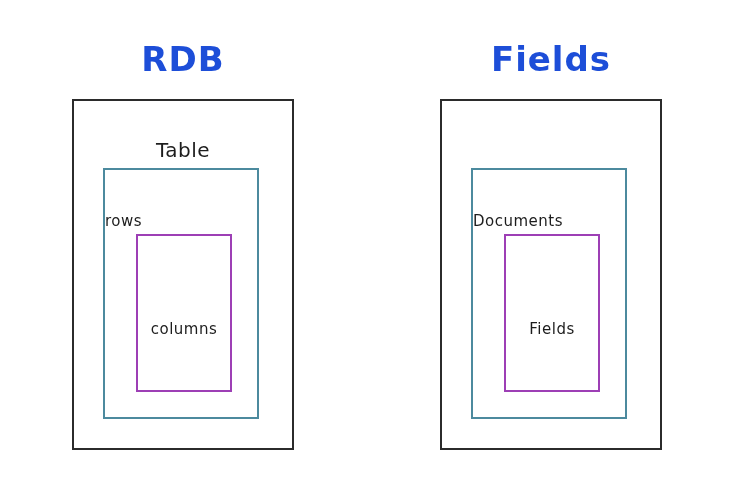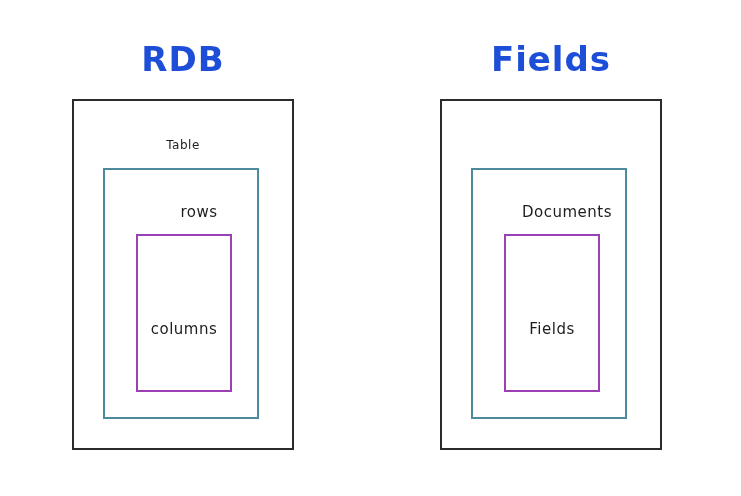--- a/index.html
+++ b/index.html
@@ -46,38 +46,37 @@
     left: 0; top: 57px;
     width: 222px; height: 351px;
     border: 2px solid var(--outer);
     background: var(--bg);
   }
   .outer-label {
     position: absolute;
     top: 37px; left: 0;
     width: 100%;
     text-align: center;
-    font-size: 12px;
+    font-size: 20px;
     letter-spacing: 0.5px;
   }
   .middle-box {
     position: absolute;
     left: 29px; top: 67px;
     width: 156px; height: 251px;
     border: 2px solid var(--teal);
     background: var(--bg);
   }
   .middle-label {
     position: absolute;
-    top: 33px; left: 0;
+    top: 42px; left: 0;
     width: 100%;
-    text-align: center;
+    text-align: left;
     font-size: 15px;
     letter-spacing: 0.5px;
-    padding-left: 36px;
   }
   .inner-box {
     position: absolute;
     left: 31px; top: 64px;
     width: 96px; height: 158px;
     border: 2px solid var(--purple);
     background: var(--bg);
   }
   .inner-label {
     position: absolute;

